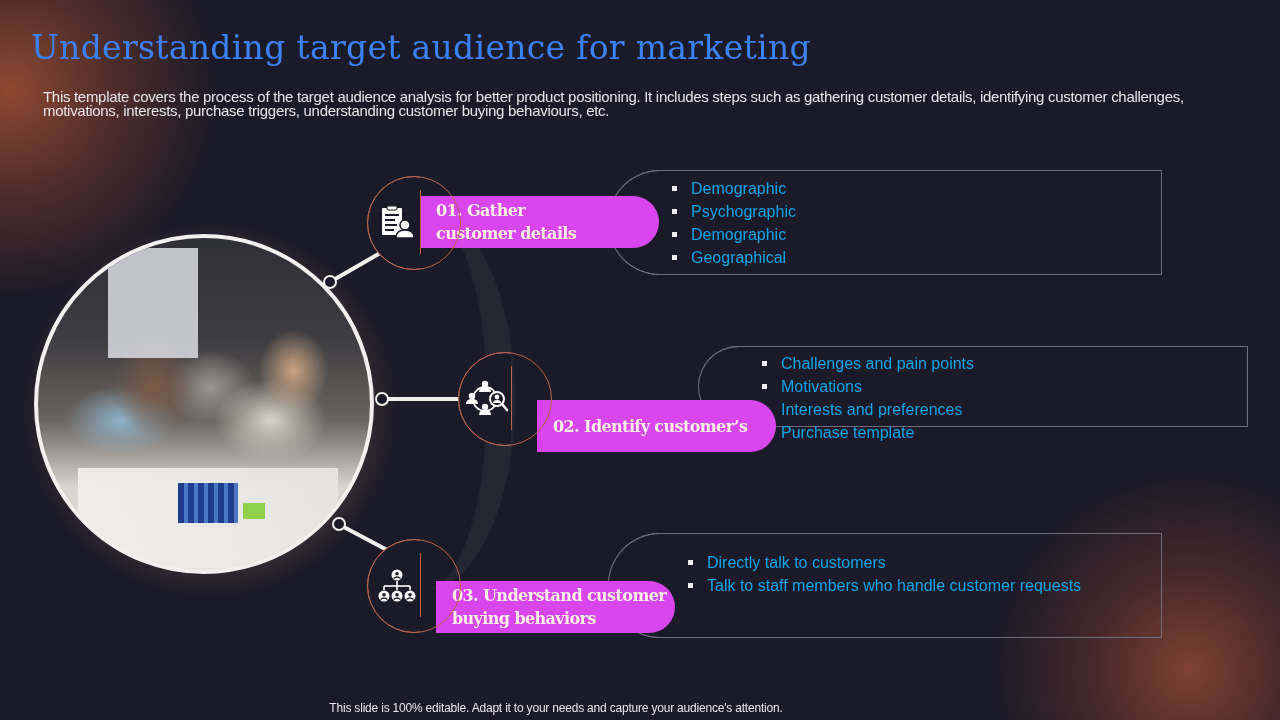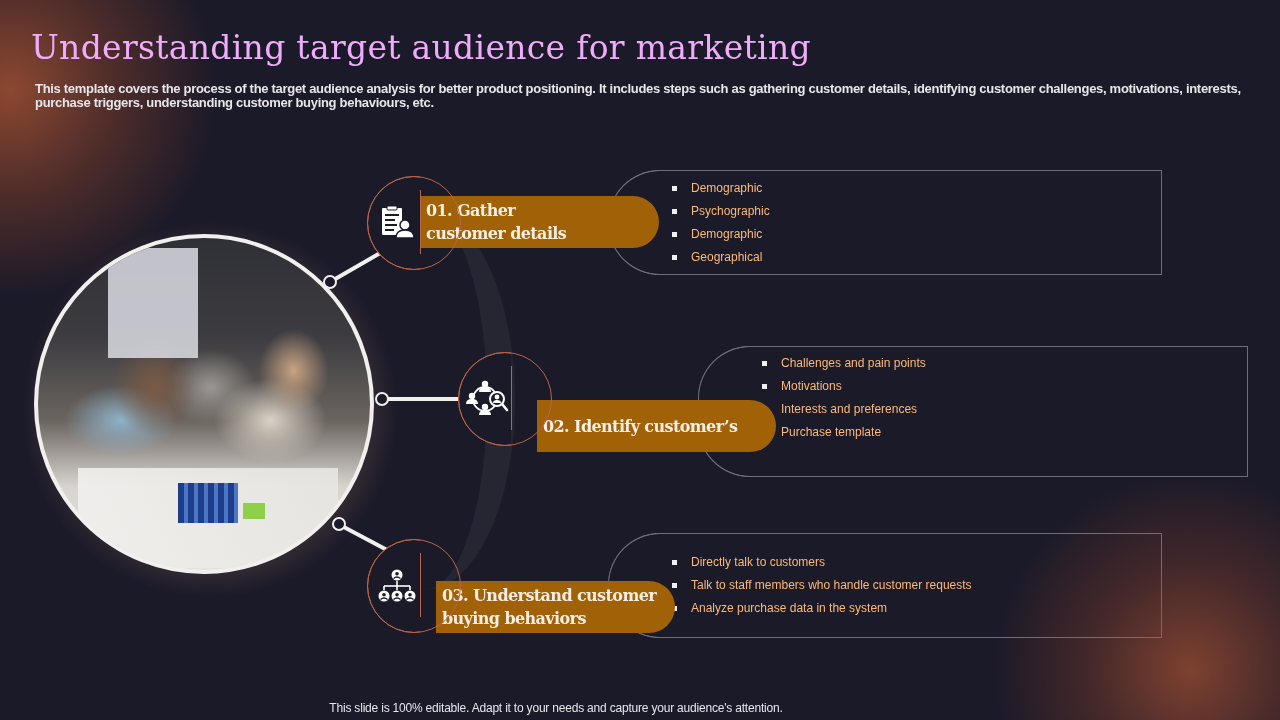--- a/index.html
+++ b/index.html
@@ -15,25 +15,25 @@
     background: radial-gradient(circle at 50% 50%, rgba(160,80,50,0.85) 0%, rgba(120,60,45,0.55) 35%, rgba(27,26,40,0) 70%);
   }
   .glow-br {
     position: absolute; right: -110px; bottom: -150px; width: 400px; height: 400px;
     border-radius: 50%;
     background: radial-gradient(circle at 50% 50%, rgba(150,75,50,0.8) 0%, rgba(110,55,45,0.5) 35%, rgba(27,26,40,0) 70%);
   }
   .title {
     position: absolute; left: 31px; top: 28px; margin: 0;
     font-family: "DejaVu Serif", serif; font-weight: normal;
-    font-size: 33px; letter-spacing: 0.3px; color: #f0abfc;
+    font-size: 33px; letter-spacing: 0.3px; color: #3b82f6;
   }
   .subtitle {
-    position: absolute; left: 31px; top: 78px; width: 1215px; margin: 4px;
-    font-size: 13px; line-height: 14px; color: #e8e6ea; letter-spacing: -0.3px; font-weight: bold;
+    position: absolute; left: 31px; top: 78px; width: 1215px; margin: 12px;
+    font-size: 15px; line-height: 14px; color: #e8e6ea; letter-spacing: -0.3px;
   }
   .footer {
     position: absolute; left: 0; width: 1112px; top: 701px; text-align: center;
     font-size: 12px; color: #e8e6ea; letter-spacing: -0.2px;
   }
   
   .photo-halo {
     position: absolute; left: 20px; top: 220px; width: 380px; height: 380px; border-radius: 50%;
     background: radial-gradient(circle, rgba(200,150,110,0.25) 50%, rgba(27,26,40,0) 70%);
   }
@@ -72,39 +72,39 @@
     position: absolute; left: 335px; top: 210px; width: 180px; height: 380px; border-radius: 50%;
     border-right: 28px solid rgba(255,255,255,0.05); box-sizing: border-box;
   }
   
   .node-circle {
     position: absolute; width: 88px; height: 88px; border-radius: 50%;
     border: 1.5px solid #b9644a; background: #1b1a28; box-sizing: border-box;
     display: flex; align-items: center; justify-content: flex-start; padding-left: 12px;
   }
   .pill {
-    position: absolute; height: 52px; background: #a16207;
+    position: absolute; height: 52px; background: #d946ef;
     border-radius: 0 26px 26px 0; box-sizing: border-box;
-    display: flex; align-items: center; padding-left: 6px;
+    display: flex; align-items: center; padding-left: 16px;
     font-family: "DejaVu Serif", serif; font-weight: bold; font-size: 16px; line-height: 23px;
     color: #fbeee4; letter-spacing: -0.6px;
   }
   .pill-edge { position: absolute; width: 2px; background: #1b1a28; }
   .details {
     position: absolute; border: 1px solid #6e6d7c; border-left: none;
     border-radius: 52px 0 0 52px; box-sizing: border-box;
   }
   .details::before {
     content: ""; position: absolute; left: 0; top: -1px; bottom: -1px; width: 60px;
     border-left: 1px solid #6e6d7c; border-top: 1px solid #6e6d7c; border-bottom: 1px solid #6e6d7c;
     border-radius: 52px 0 0 52px;
   }
   .details ul { list-style: none; margin: 0; padding: 0; position: absolute; }
   .details li {
-    font-size: 12px; line-height: 23px; color: #fdba74; position: relative; padding-left: 21px; white-space: nowrap;
+    font-size: 16px; line-height: 23px; color: #0ea5e9; position: relative; padding-left: 21px; white-space: nowrap;
   }
   .details li::before {
     content: ""; position: absolute; left: 2px; top: 9px; width: 5px; height: 5px; background: #f0eff3;
   }
   svg { display: block; }
 </style>
 </head>
 <body>
 
 <div class="glow-tl"></div>
@@ -153,21 +153,21 @@
     <rect x="7" y="1" width="10" height="4" rx="1" fill="#ffffff" stroke="#1b1a28" stroke-width="1"></rect>
     <rect x="5" y="9" width="14" height="2" fill="#1b1a28"></rect>
     <rect x="5" y="14" width="10" height="2" fill="#1b1a28"></rect>
     <rect x="5" y="19" width="12" height="2" fill="#1b1a28"></rect>
     <rect x="5" y="24" width="9" height="2" fill="#1b1a28"></rect>
     <circle cx="25" cy="20" r="5" fill="#ffffff" stroke="#1b1a28" stroke-width="1.5"></circle>
     <path d="M16 33 Q16 25 25 25 Q34 25 34 33 Z" fill="#ffffff" stroke="#1b1a28" stroke-width="1.5"></path>
   </svg>
 </div>
 
-<div class="details" style="left:698px; top:346px; width:550px; height:131px;">
+<div class="details" style="left:698px; top:346px; width:550px; height:81px;">
   <ul style="left:62px; top:5px;">
     <li>Challenges and pain points</li>
     <li>Motivations</li>
     <li>Interests  and preferences</li>
     <li>Purchase template</li>
   </ul>
 </div>
 <div class="pill" style="left:537px; top:372px; width:239px;margin-top:28px;">
   <div>02. Identify customer’s</div>
 </div>
@@ -184,24 +184,23 @@
     <circle cx="20" cy="27" r="3.2" fill="#ffffff"></circle>
     <path d="M14 35 Q14 30 20 30 Q26 30 26 35 Z" fill="#ffffff"></path>
     <circle cx="32" cy="19" r="7" fill="#1b1a28" stroke="#ffffff" stroke-width="2"></circle>
     <circle cx="32" cy="17" r="2.4" fill="#ffffff"></circle>
     <path d="M28 23 Q28 20 32 20 Q36 20 36 23 Z" fill="#ffffff"></path>
     <line x1="37" y1="24" x2="42" y2="30" stroke="#ffffff" stroke-width="2.6" stroke-linecap="round"></line>
   </svg>
 </div>
 
 <div class="details" style="left:608px; top:533px; width:554px; height:105px;">
-  <ul style="left:62px; top:17px;">
+  <ul style="left:78px; top:17px;">
     <li>Directly talk to customers</li>
     <li>Talk to staff members who handle customer requests</li>
-    <li>Analyze purchase data in the system</li>
   </ul>
 </div>
 <div class="pill" style="left:420px; top:581px; width:239px;margin-left:16px;">
   <div>
     <div>03. Understand customer</div>
     <div>buying behaviors</div>
   </div>
 </div>
 <div class="node-circle" style="left:367px; top:539px; width:94px; height:94px; clip-path: inset(0 41px 0 0);"></div>
 <div style="position:absolute; left:367px; top:539px; width:94px; height:94px; border-radius:50%; border:1.5px solid #b9644a; box-sizing:border-box;"></div>

